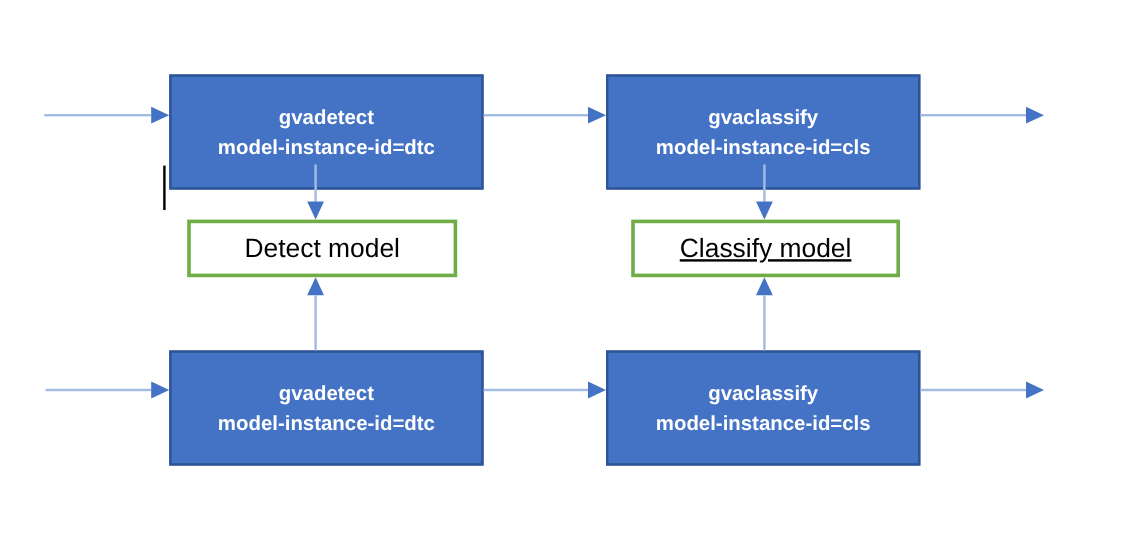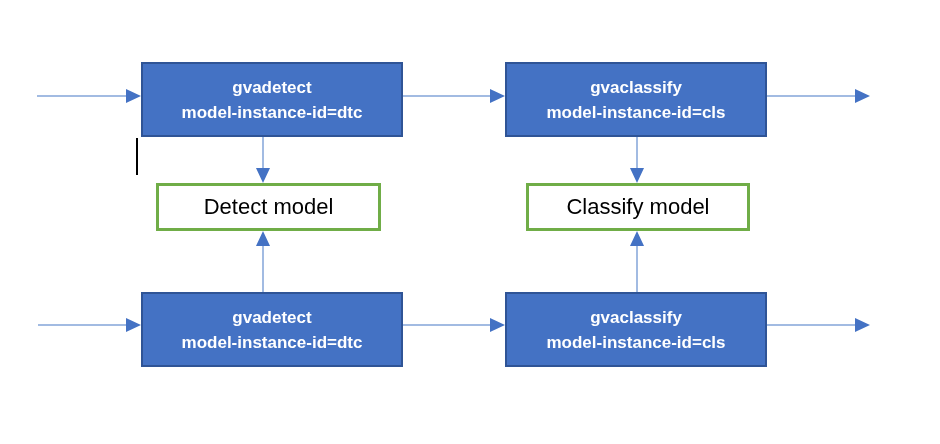--- a/index.html
+++ b/index.html
@@ -12,21 +12,21 @@
     width: 940px;
     height: 444px;
     background: var(--background, #ffffff);
     font-family: "Liberation Sans", sans-serif;
     overflow: hidden;
   }
   
   .node {
     position: absolute;
     width: 262px;
-    height: 75px;
+    height: 96px;
     box-sizing: border-box;
     background: var(--node-fill, #4472c4);
     border: 2.5px solid var(--node-border, #2f5496);
     display: flex;
     flex-direction: column;
     align-items: center;
     justify-content: center;
     text-align: center;
     color: var(--node-text, #ffffff);
     font-weight: bold;
@@ -45,21 +45,21 @@
     box-sizing: border-box;
     background: var(--model-fill, #ffffff);
     border: 3px solid var(--model-border, #70ad47);
     display: flex;
     align-items: center;
     justify-content: center;
     color: var(--model-text, #000000);
     font-size: 22px;
   }
   .model.g1 { left: 156px; top: 183px; width: 225px; }
-  .model.g2 { left: 526px; top: 183px; width: 224px; }
+  .model.g2 { left: 526px; top: 183px; width: 224px; text-decoration: underline; }
 
   
   .shaft-h {
     position: absolute;
     height: 2px;
     background: var(--arrow-shaft, #a2bbe2);
   }
   .shaft-v {
     position: absolute;
     width: 2px;

